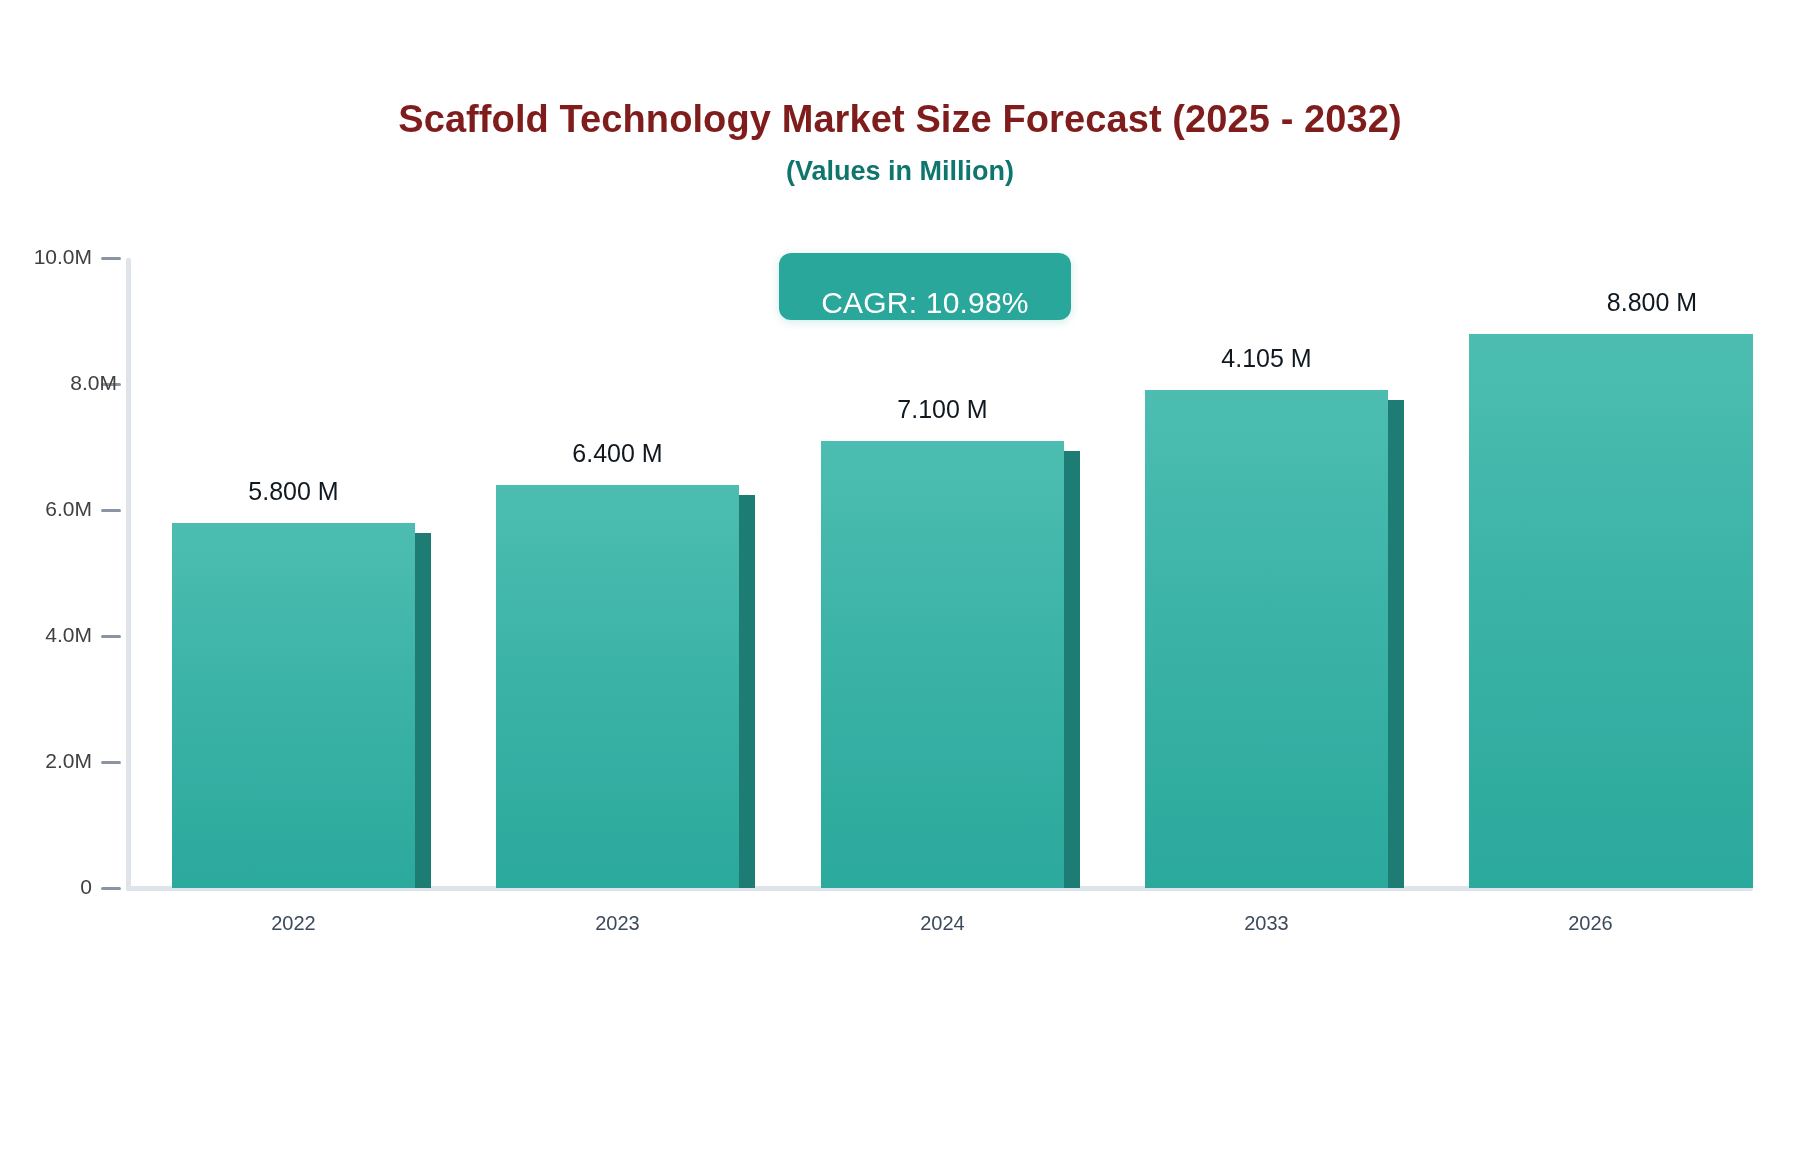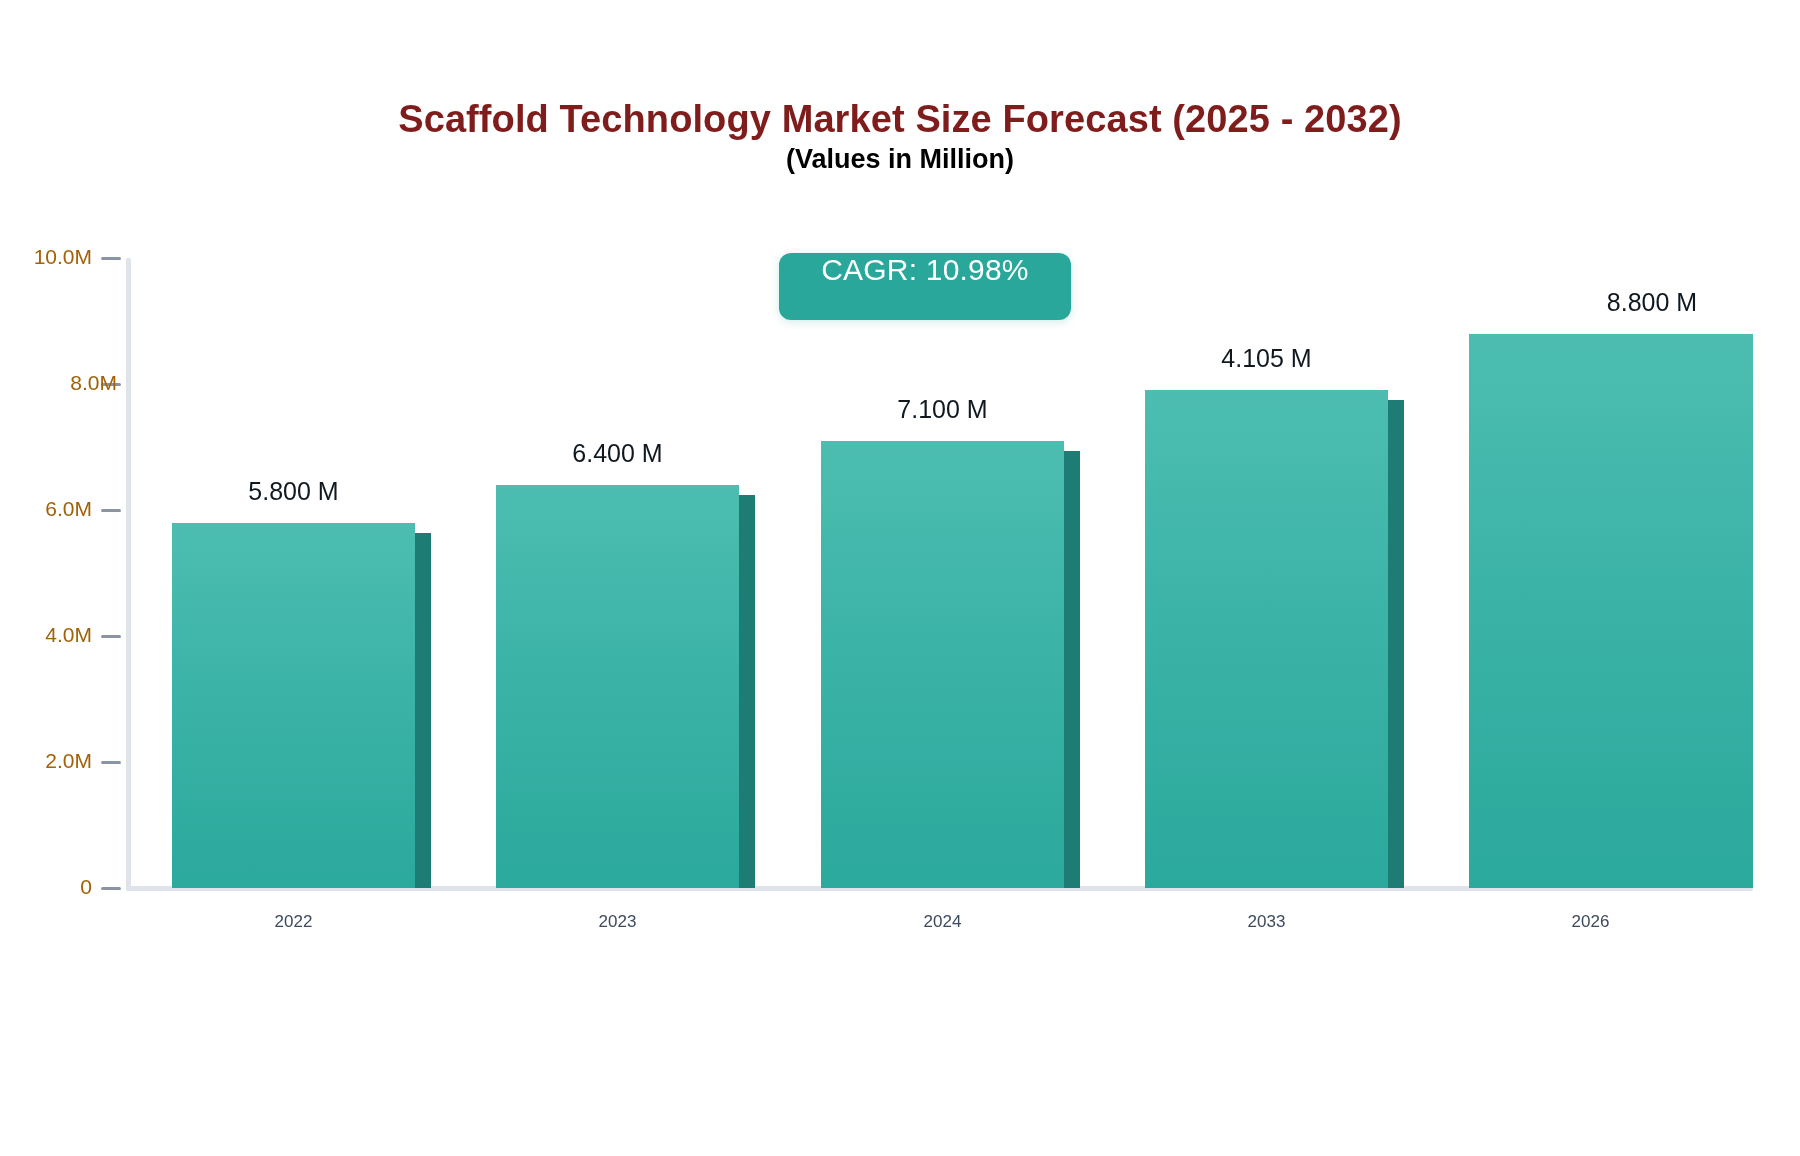--- a/index.html
+++ b/index.html
@@ -32,37 +32,38 @@
   }
   #chart-title {
     font-size: 38px;
     font-weight: bold;
     color: #7f1d1d;
     letter-spacing: 0.1px;
     line-height: 46px;
     white-space: nowrap;
   }
   #chart-subtitle {
+    margin-top: 12px;
     font-size: 27px;
     font-weight: bold;
-    color: #000000;
+    color: #0f766e;
     line-height: 34px;
   }
 
   
   #cagr-badge {
     position: absolute;
     left: 779px;
     top: 253px;
     width: 292px;
     height: 67px;
     border-radius: 12px;
     background: #2aa79b;
     display: flex;
-    align-items: flex-start;
+    align-items: flex-end;
     justify-content: center;
     box-shadow: 0 2px 10px rgba(42,167,155,0.22);
   }
   #cagr-badge-label {
     color: #ffffff;
     font-size: 30px;
     font-weight: normal;
     letter-spacing: 0.2px;
     white-space: nowrap;
   }
@@ -74,21 +75,21 @@
     left: 0;
     top: 0;
     width: 1800px;
     height: 1156px;
   }
 
   .y-tick-label {
     position: absolute;
     right: 1710px; 
     font-size: 21px;
-    color: #a16207;
+    color: #404040;
     text-align: right;
     width: 92px;
     left: 0;
   }
   .y-tick-mark {
     position: absolute;
     left: 101px;
     width: 20px;
     height: 3px;
     background: #8a94a3;
@@ -136,21 +137,21 @@
     position: absolute;
     width: 100%;
     text-align: center;
     font-size: 25px;
     color: #101820;
     white-space: nowrap;
   }
   .x-tick-label {
     position: absolute;
     top: 912px;
-    font-size: 17px;
+    font-size: 20px;
     color: #3d4a5c;
     text-align: center;
   }
 
   
   #amr-logo {
     position: absolute;
     left: 1529px;
     top: 1036px;
     display: flex;

